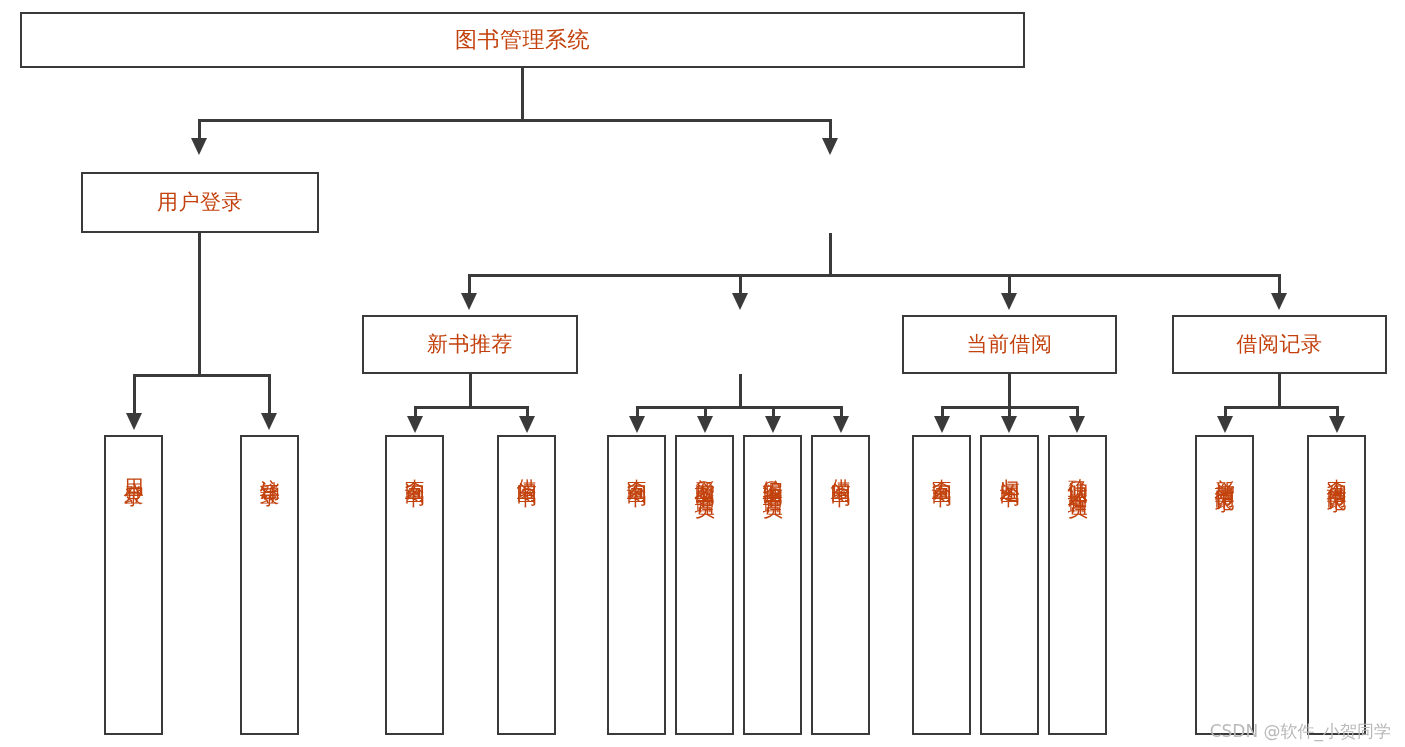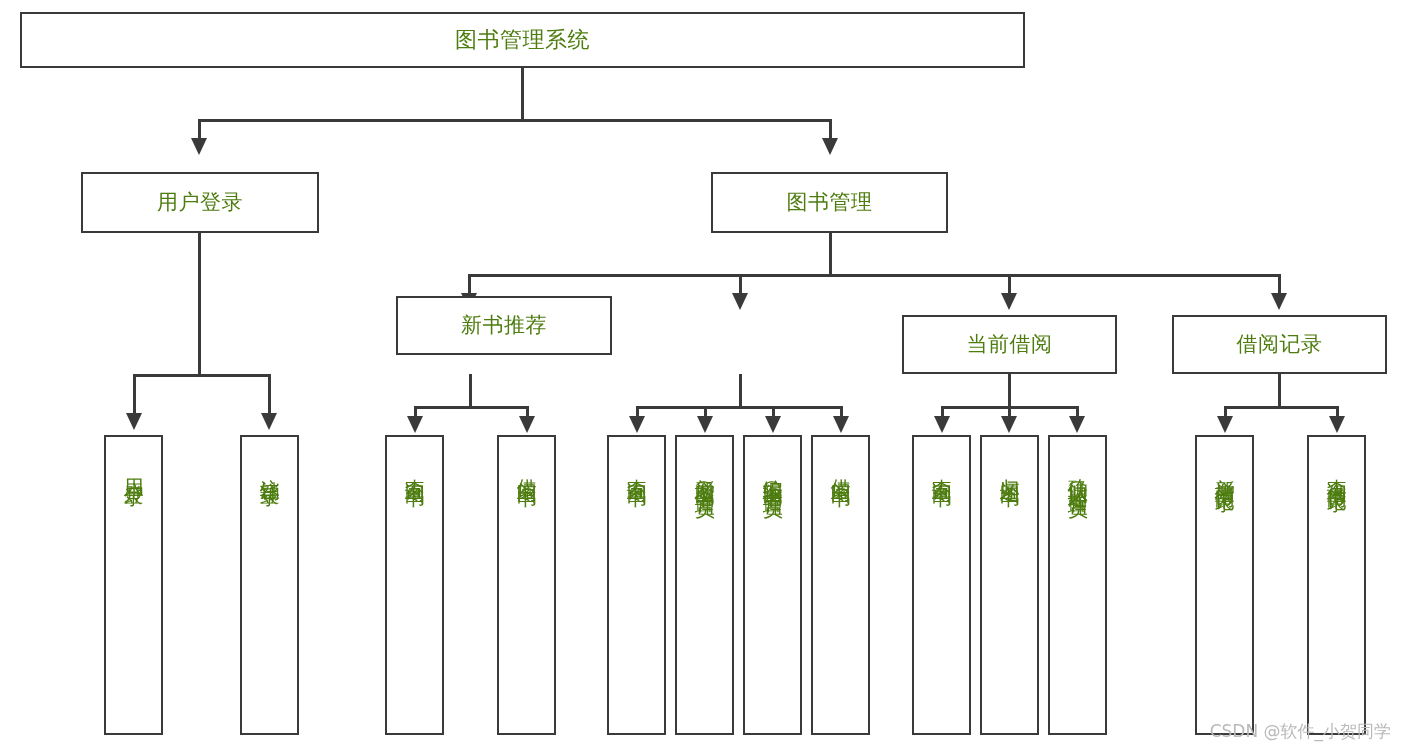--- a/index.html
+++ b/index.html
@@ -21,21 +21,21 @@
 
   
   .node {
     position: absolute;
     box-sizing: border-box;
     background: #ffffff;
     border: 2.5px solid #3a3a3a;
     display: flex;
     align-items: center;
     justify-content: center;
-    color: #4d7c0f;
+    color: #c2410c;
     letter-spacing: 0.5px;
   }
   .node .label {
     display: block;
     text-align: center;
     line-height: 1.25;
   }
 
   
   .node.horiz .label {
@@ -103,23 +103,20 @@
 
   <div class="ln v" style="left:198px; top:119px; width:2.5px; height:22px;"></div>
   <div class="arrow" style="left:191px; top:138px;"></div>
   <div class="ln v" style="left:829px; top:119px; width:2.5px; height:22px;"></div>
   <div class="arrow" style="left:822px; top:138px;"></div>
 
   <div class="node horiz" style="left:81px; top:172px; width:238px; height:61px;">
     <span class="label">用户登录</span>
   </div>
 
-  <div class="node horiz" style="left:711px; top:172px; width:237px; height:61px;">
-    <span class="label">图书管理</span>
-  </div>
 
   <div class="ln v" style="left:198px; top:233px; width:2.5px; height:142px;"></div>
   <div class="ln h" style="left:133px; top:374px; width:137px; height:2.5px;"></div>
   <div class="ln v" style="left:133px; top:374px; width:2.5px; height:42px;"></div>
   <div class="arrow" style="left:126px; top:413px;"></div>
   <div class="ln v" style="left:268px; top:374px; width:2.5px; height:42px;"></div>
   <div class="arrow" style="left:261px; top:413px;"></div>
 
   <div class="ln v" style="left:829px; top:233px; width:2.5px; height:42px;"></div>
   <div class="ln h" style="left:468px; top:274px; width:812px; height:2.5px;"></div>
@@ -129,21 +126,21 @@
 
   <div class="ln v" style="left:739px; top:274px; width:2.5px; height:22px;"></div>
   <div class="arrow" style="left:732px; top:293px;"></div>
 
   <div class="ln v" style="left:1008px; top:274px; width:2.5px; height:22px;"></div>
   <div class="arrow" style="left:1001px; top:293px;"></div>
 
   <div class="ln v" style="left:1278px; top:274px; width:2.5px; height:22px;"></div>
   <div class="arrow" style="left:1271px; top:293px;"></div>
 
-  <div class="node horiz" style="left:362px; top:296px; width:216px; height:59px;margin-left:34px;">
+  <div class="node horiz" style="left:362px; top:315px; width:216px; height:59px;">
     <span class="label">新书推荐</span>
   </div>
   <div class="node horiz" style="left:902px; top:315px; width:215px; height:59px;">
     <span class="label">当前借阅</span>
   </div>
   <div class="node horiz" style="left:1172px; top:315px; width:215px; height:59px;">
     <span class="label">借阅记录</span>
   </div>
 
   <div class="ln v" style="left:469px; top:374px; width:2.5px; height:34px;"></div>

